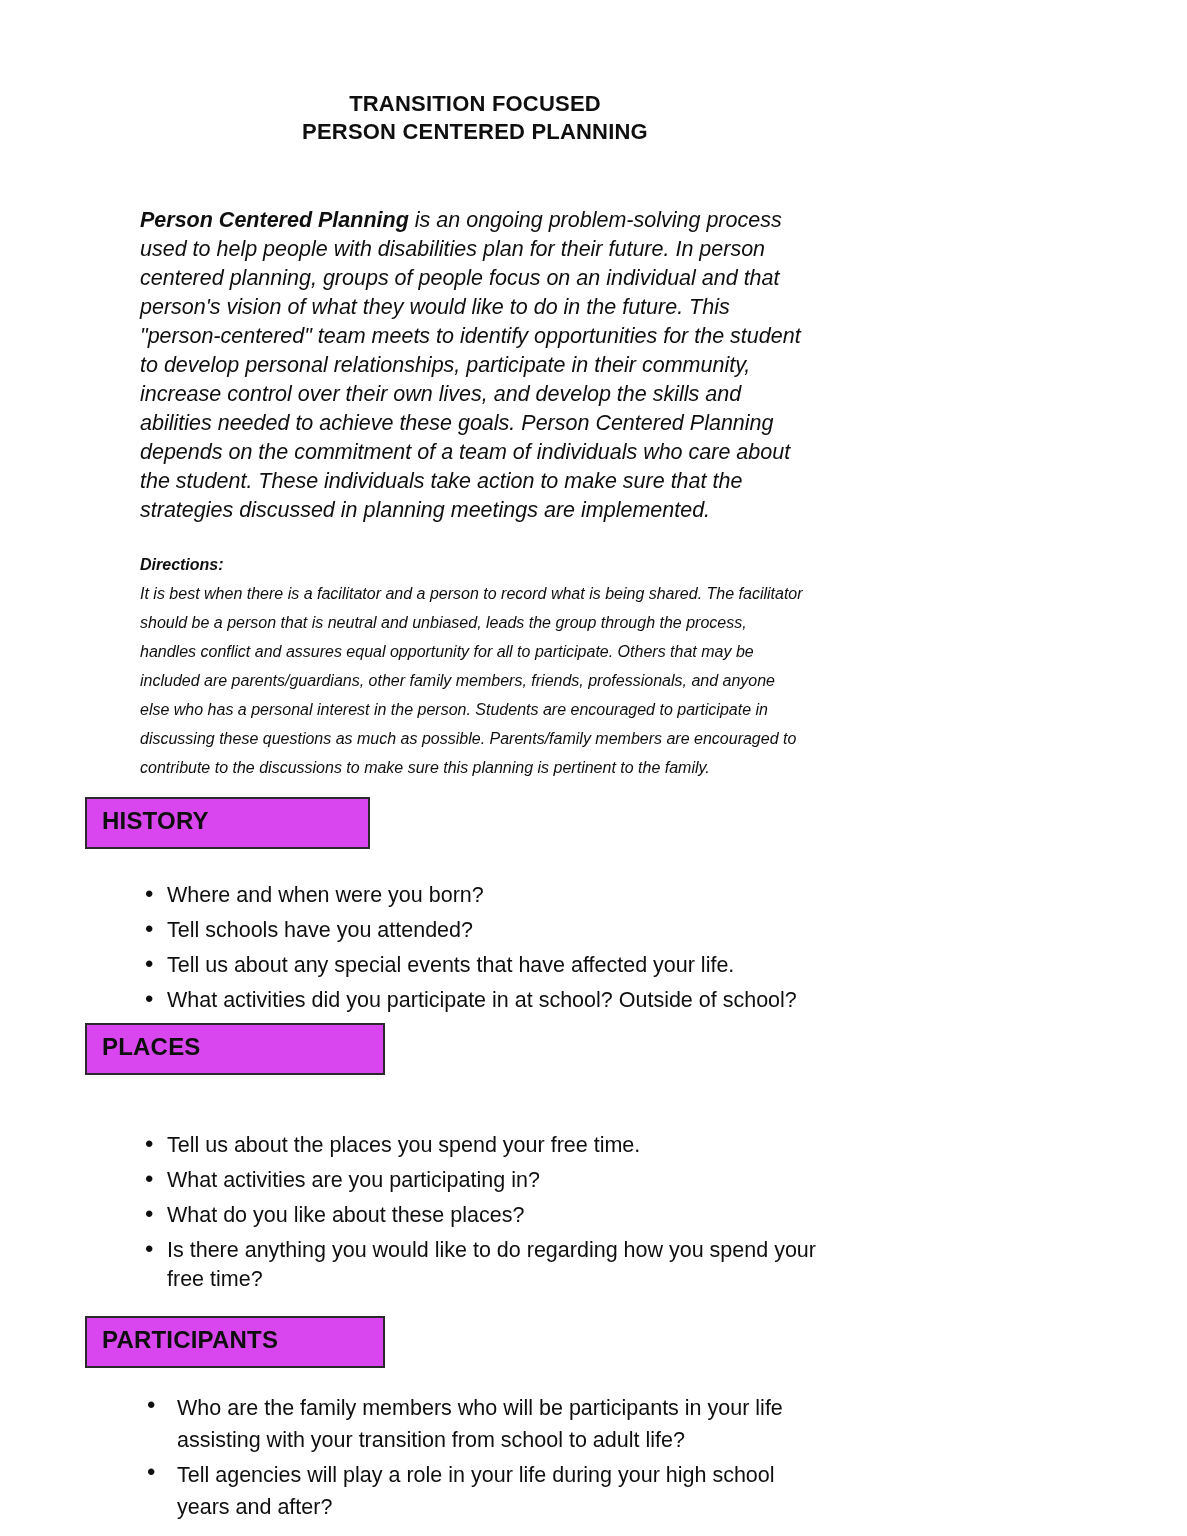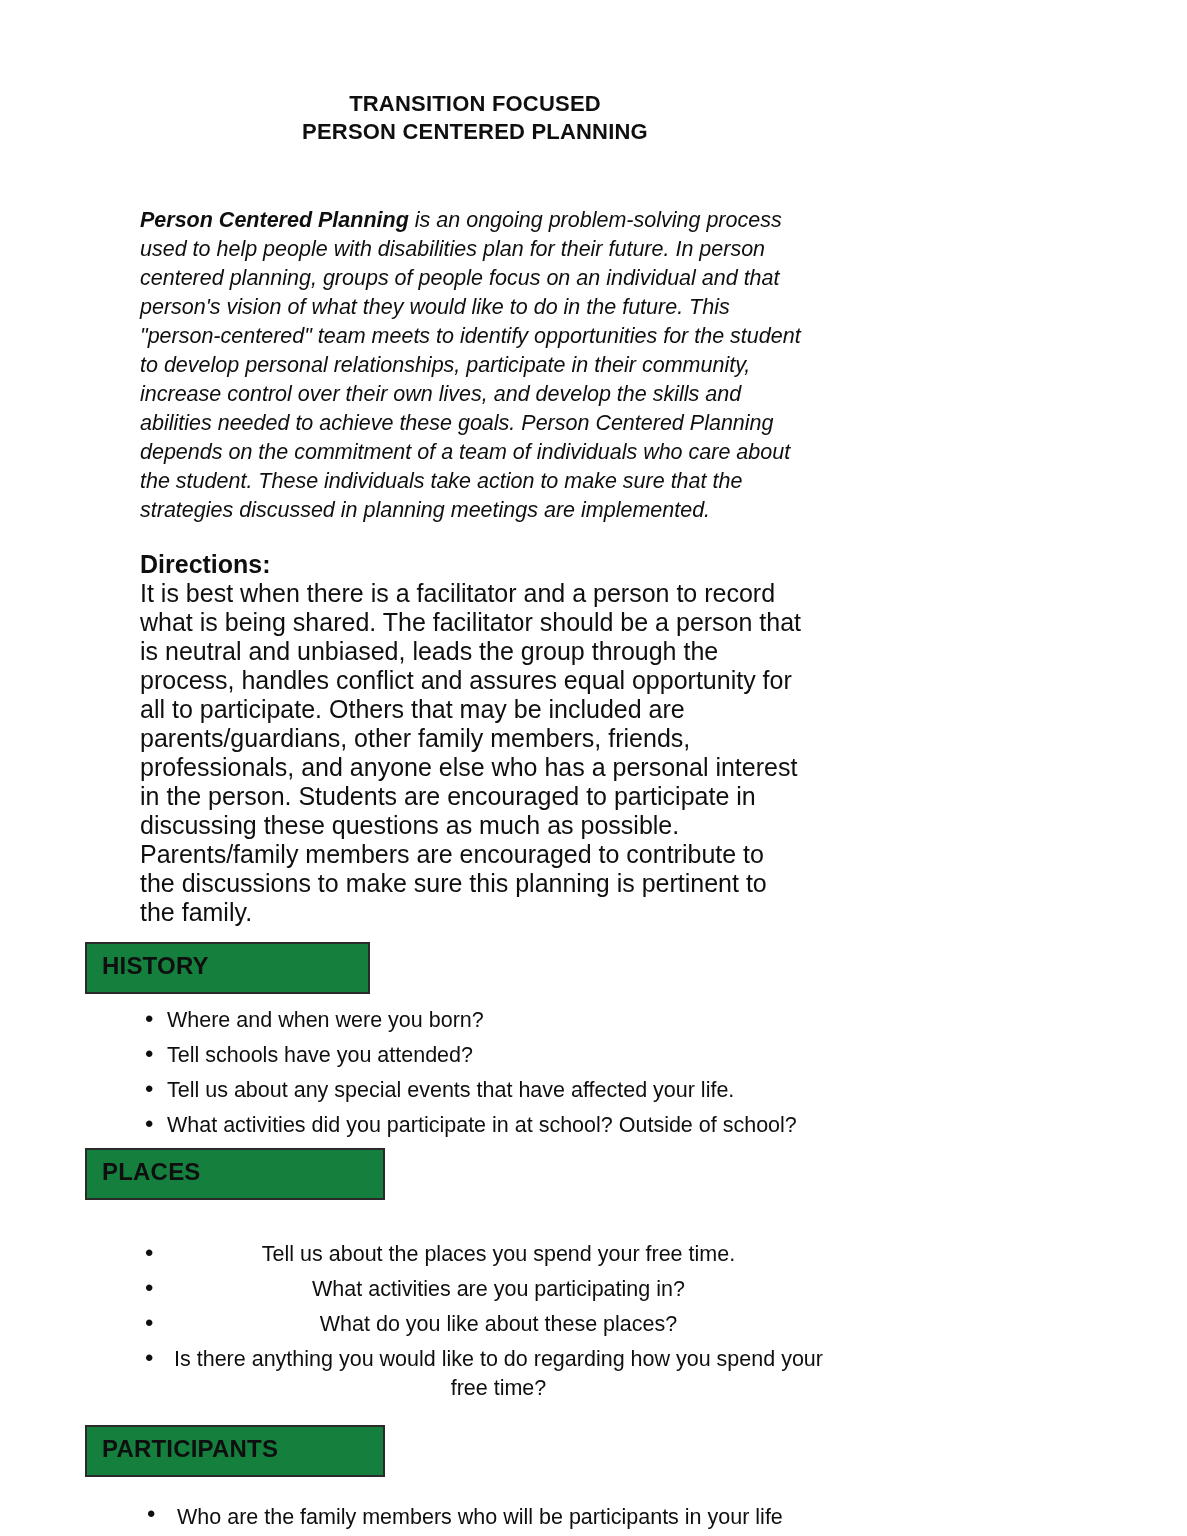--- a/index.html
+++ b/index.html
@@ -29,31 +29,32 @@
     margin: 60px 145px 0 140px;
     font-size: 21.5px;
     line-height: 29px;
     font-style: italic;
   }
   .intro .lead {
     font-weight: 700;
   }
   .directions {
     margin: 25px 145px 4px 140px;
-    font-size: 25px;
+    font-size: 16px;
     line-height: 29px;
+    font-style: italic;
   }
   .directions-heading {
     font-weight: 700;
   }
   .section-box {
     box-sizing: border-box;
     margin-left: 85px;
     border: 2px solid #2a2a2a;
-    background: #15803d;
+    background: #d946ef;
     width: 285px;
     padding: 8px 10px 12px 15px;
     font-size: 24px;
     font-weight: 700;
     line-height: 28px;
     letter-spacing: 0.2px;
   }
   .section-box.wide {
     width: 300px;
   }
@@ -73,22 +74,22 @@
     padding-left: 22px;
     margin-bottom: 6px;
   }
   ul.bullets li::before {
     content: "\2022";
     position: absolute;
     left: 0;
     top: -2px;
     font-size: 24px;
   }
-  ul.bullets-history      { margin-top: 12px; }
-  ul.bullets-places       { margin-top: 40px; text-align: center; }
+  ul.bullets-history      { margin-top: 32px; }
+  ul.bullets-places       { margin-top: 56px; }
   ul.bullets-participants { margin-top: 24px; }
   ul.bullets-participants li {
     padding-left: 32px;
     line-height: 32px;
     margin-bottom: 3px;
   }
   ul.bullets-participants li::before {
     left: 2px;
     top: -3px;
   }

